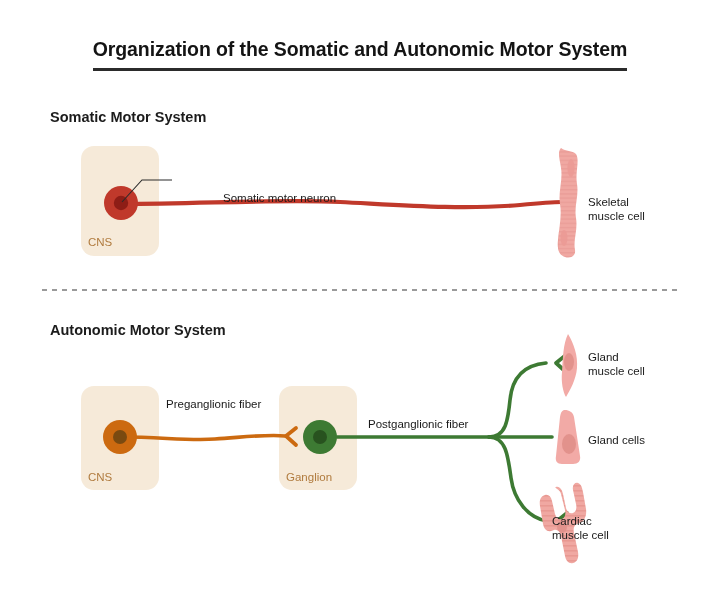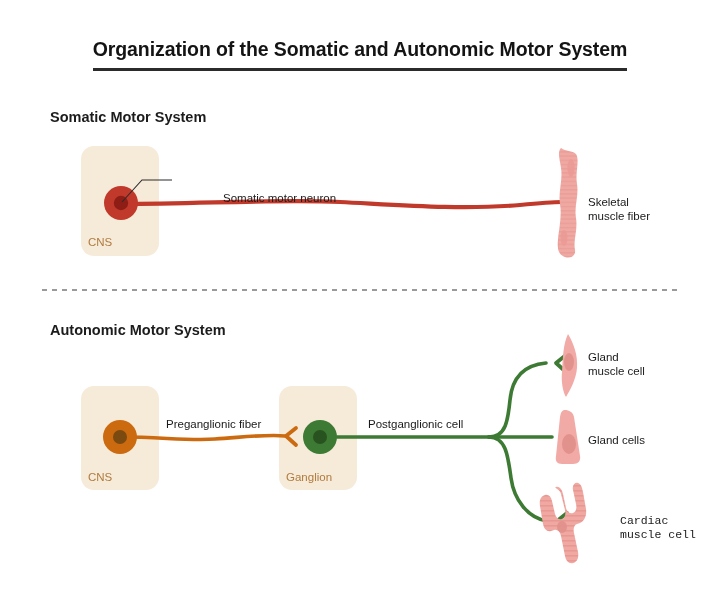--- a/index.html
+++ b/index.html
@@ -243,33 +243,33 @@
       <g clip-path="url(#cardiacClip)">
         <ellipse cx="562" cy="527" rx="5" ry="6" fill="#e08f8a" opacity="0.85"></ellipse>
       </g>
     </g>
 
   </svg>
 
   <div class="plain-label" style="left:175px; top:191px;margin-left:48px;">Somatic motor neuron</div>
 
   <div class="plain-label" style="left:588px; top:195px;">Skeletal
-muscle fiber</div>
+muscle cell</div>
 
   <div class="box-label" style="left:88px; top:236px;">CNS</div>
 
   <div class="box-label" style="left:88px; top:471px;">CNS</div>
 
   <div class="box-label" style="left:286px; top:471px;">Ganglion</div>
 
-  <div class="fiber-label" style="left:166px; top:418px;">Preganglionic fiber</div>
-
-  <div class="fiber-label" style="left:368px; top:418px;">Postganglionic cell</div>
+  <div class="fiber-label" style="left:166px; top:398px;">Preganglionic fiber</div>
+
+  <div class="fiber-label" style="left:368px; top:418px;">Postganglionic fiber</div>
 
   <div class="plain-label" style="left:588px; top:350px;">Gland
 muscle cell</div>
 
   <div class="plain-label" style="left:588px; top:433px;">Gland cells</div>
 
-  <div class="plain-label" style="left:620px; top:514px;font-family:Liberation Mono, monospace;">Cardiac
+  <div class="plain-label" style="left:552px; top:514px;">Cardiac
 muscle cell</div>
 
 </div>
 
 </body></html>

